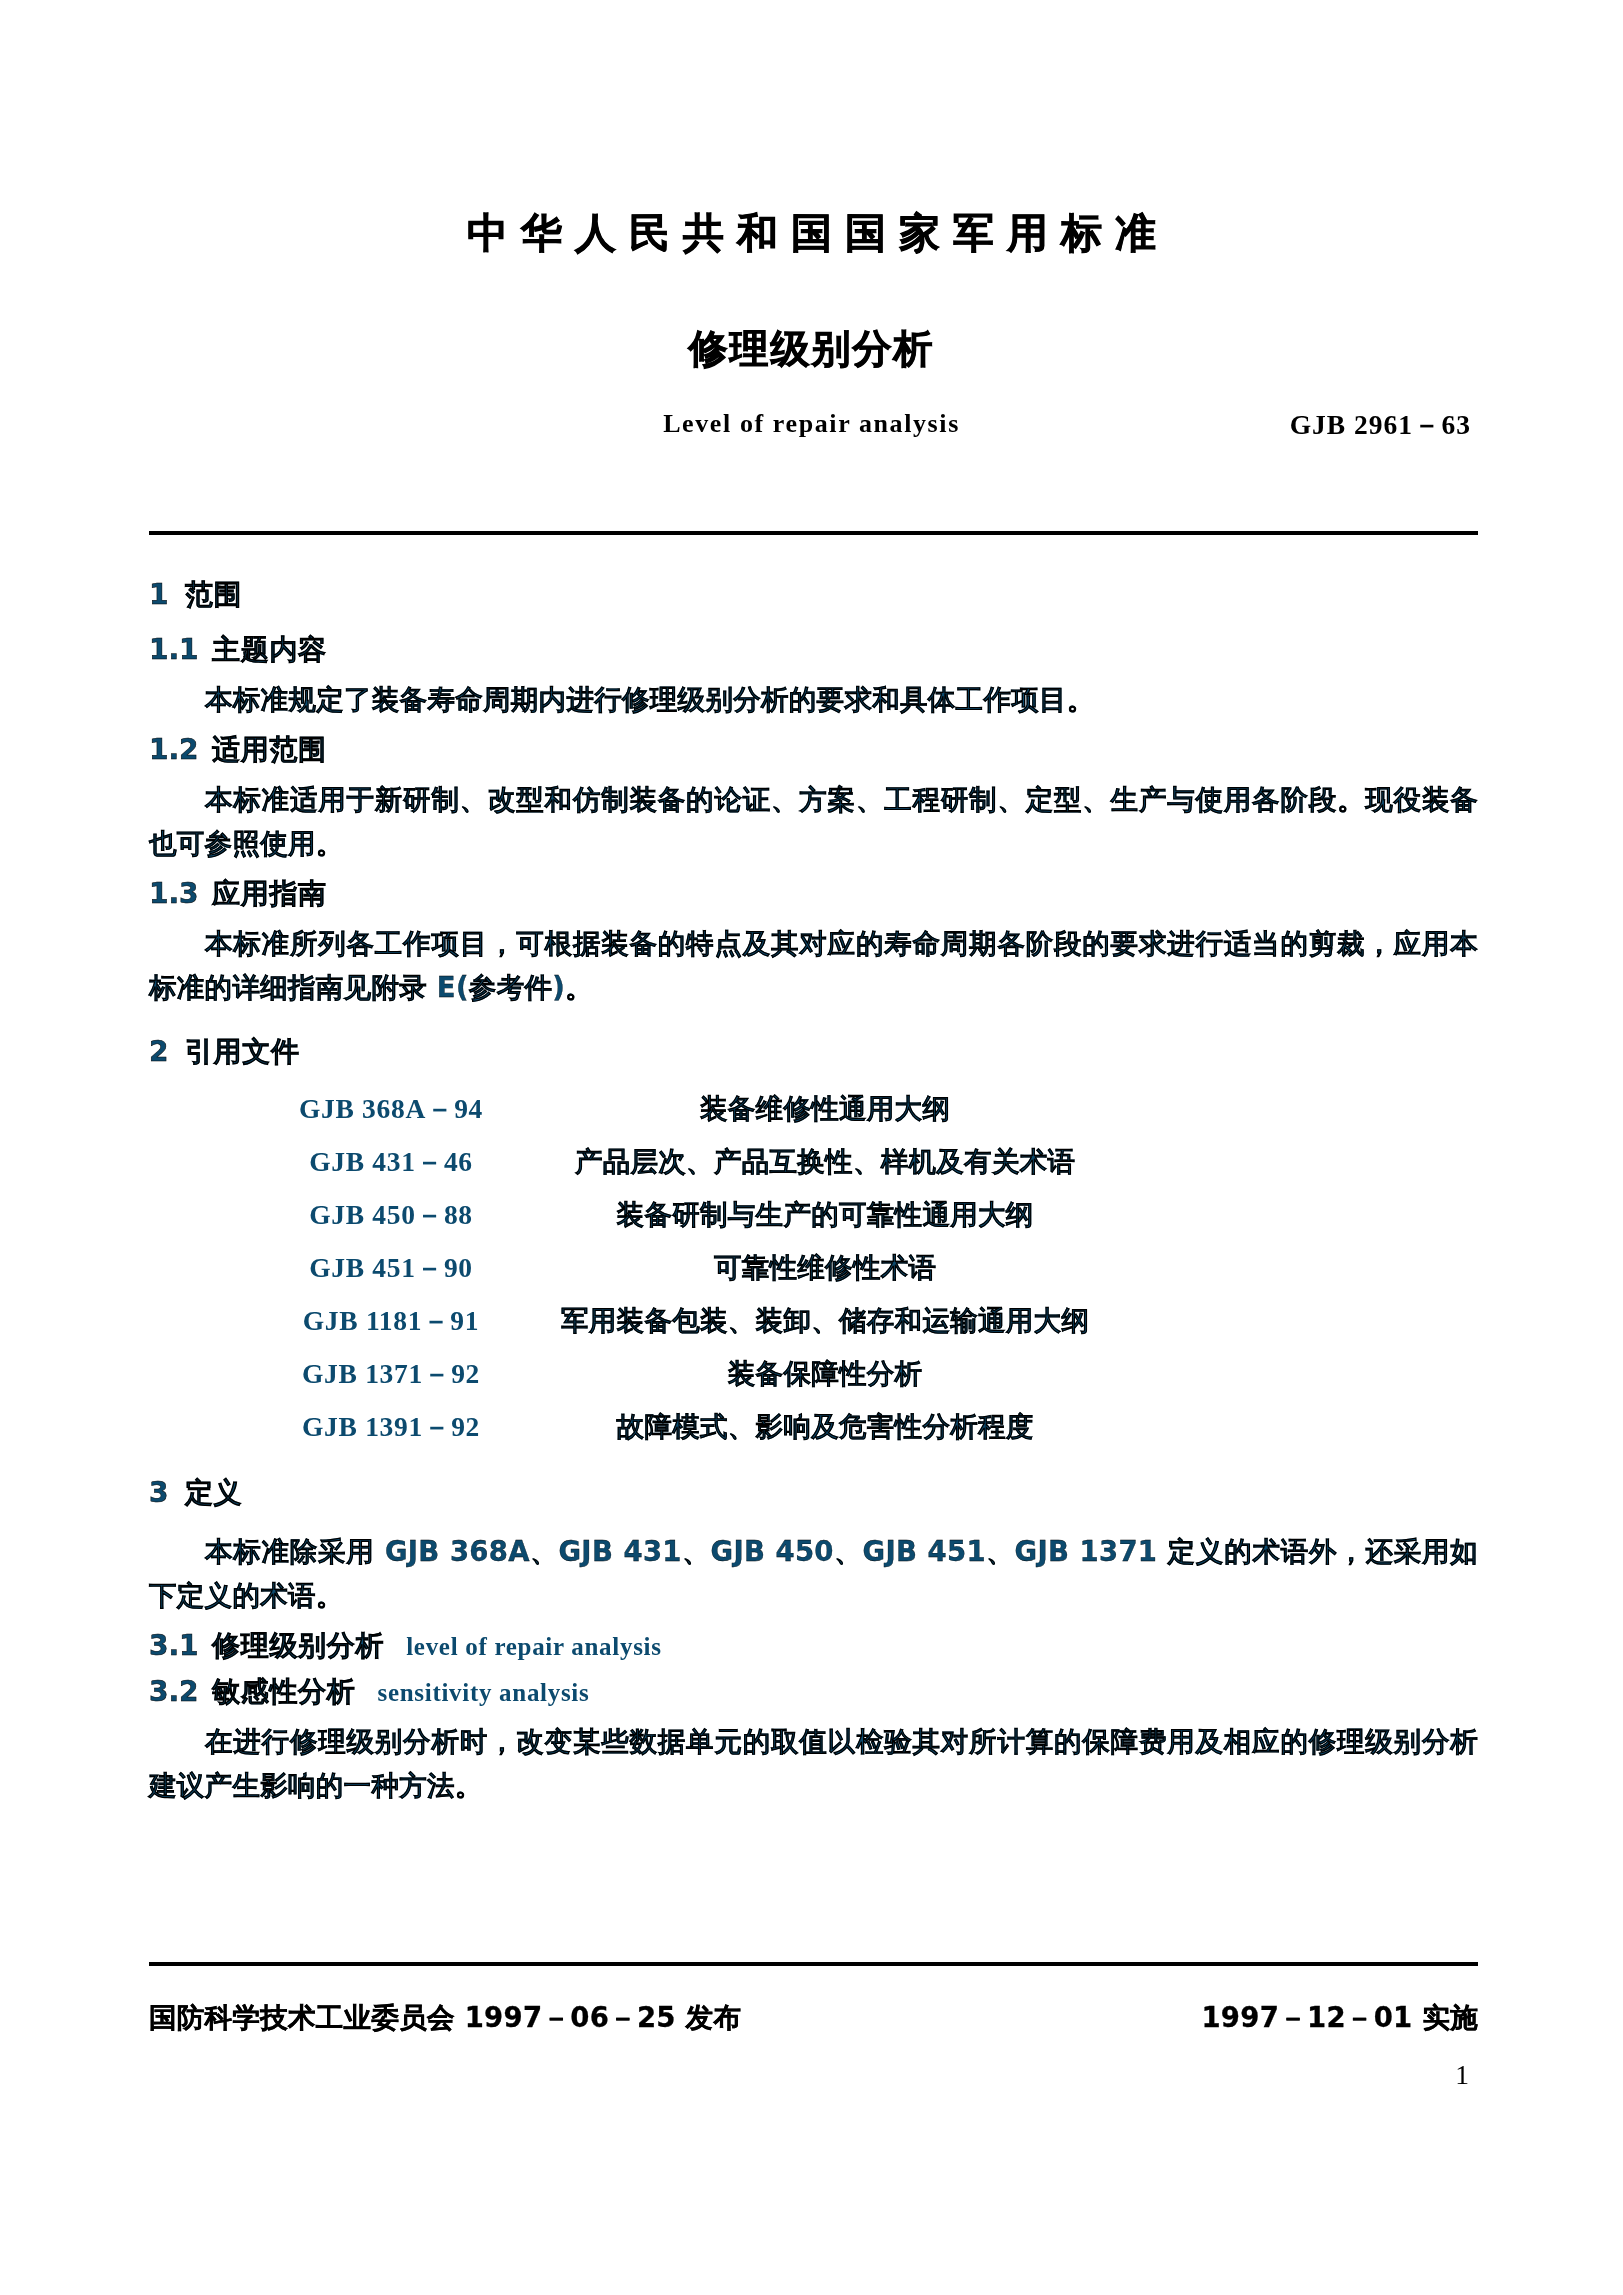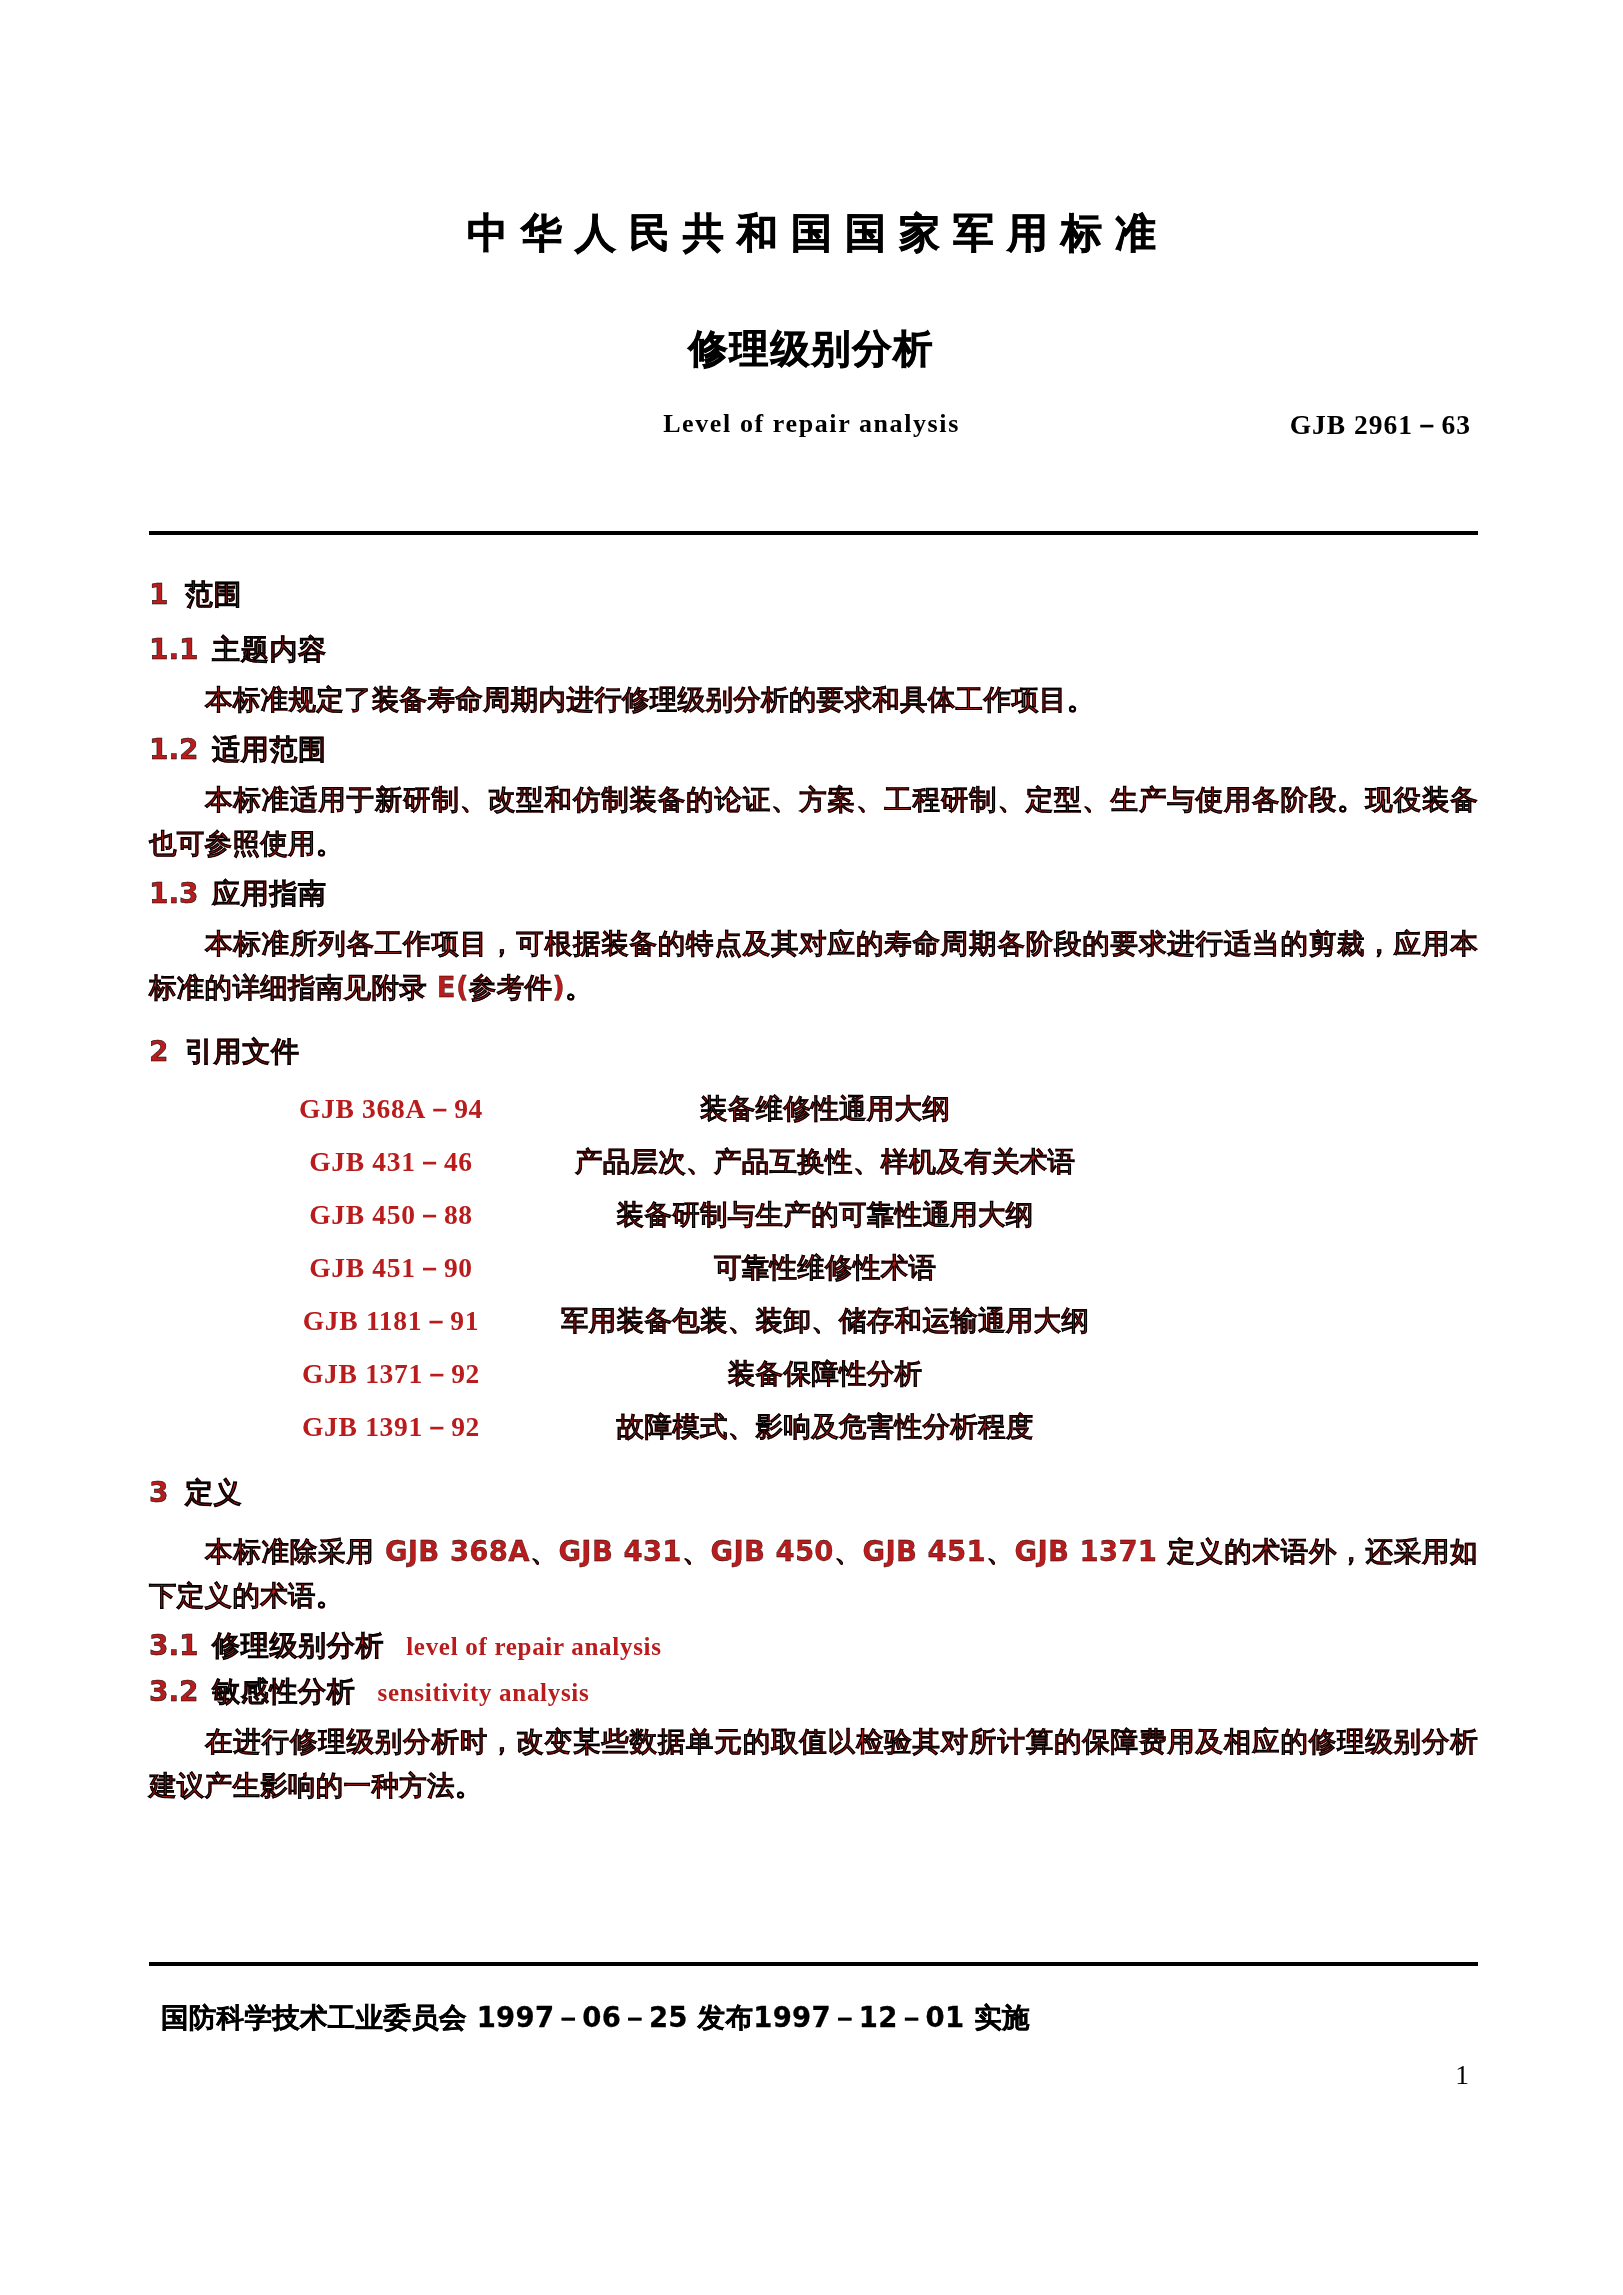--- a/index.html
+++ b/index.html
@@ -88,21 +88,21 @@
   .rule-bottom { top: 1962px; }
 
   
   .body {
     position: absolute;
     left: 149px;
     top: 576px;
     width: 1329px;
     font-family: "DejaVu Sans", "Liberation Sans", sans-serif;
     font-size: 27px;
-    color: #b91c1c;
+    color: #0c4a6e;
   }
 
   .h1 {
     font-family: "DejaVu Sans", "Liberation Sans", sans-serif;
     font-weight: 700;
     font-size: 28px;
     margin: 0 0 17px 0;
     letter-spacing: 0.7px;
     -webkit-text-stroke: 0.5px #000;
   }
@@ -179,23 +179,23 @@
     width: 1329px;
     top: 2000px;
     font-family: "DejaVu Sans", "Liberation Sans", sans-serif;
     font-weight: 700;
     font-size: 27.5px;
     color: #000;
     -webkit-text-stroke: 0.3px #000;
   }
   .footer-row {
     display: flex;
+    justify-content: space-between;
     align-items: baseline;
     letter-spacing: 0.3px;
-    margin-left: 12px;
   }
   .page-number {
     position: absolute;
     right: 154px;
     top: 2059px;
     font-family: "Liberation Serif", "DejaVu Serif", serif;
     font-size: 27.5px;
     color: #000;
   }
 </style>

